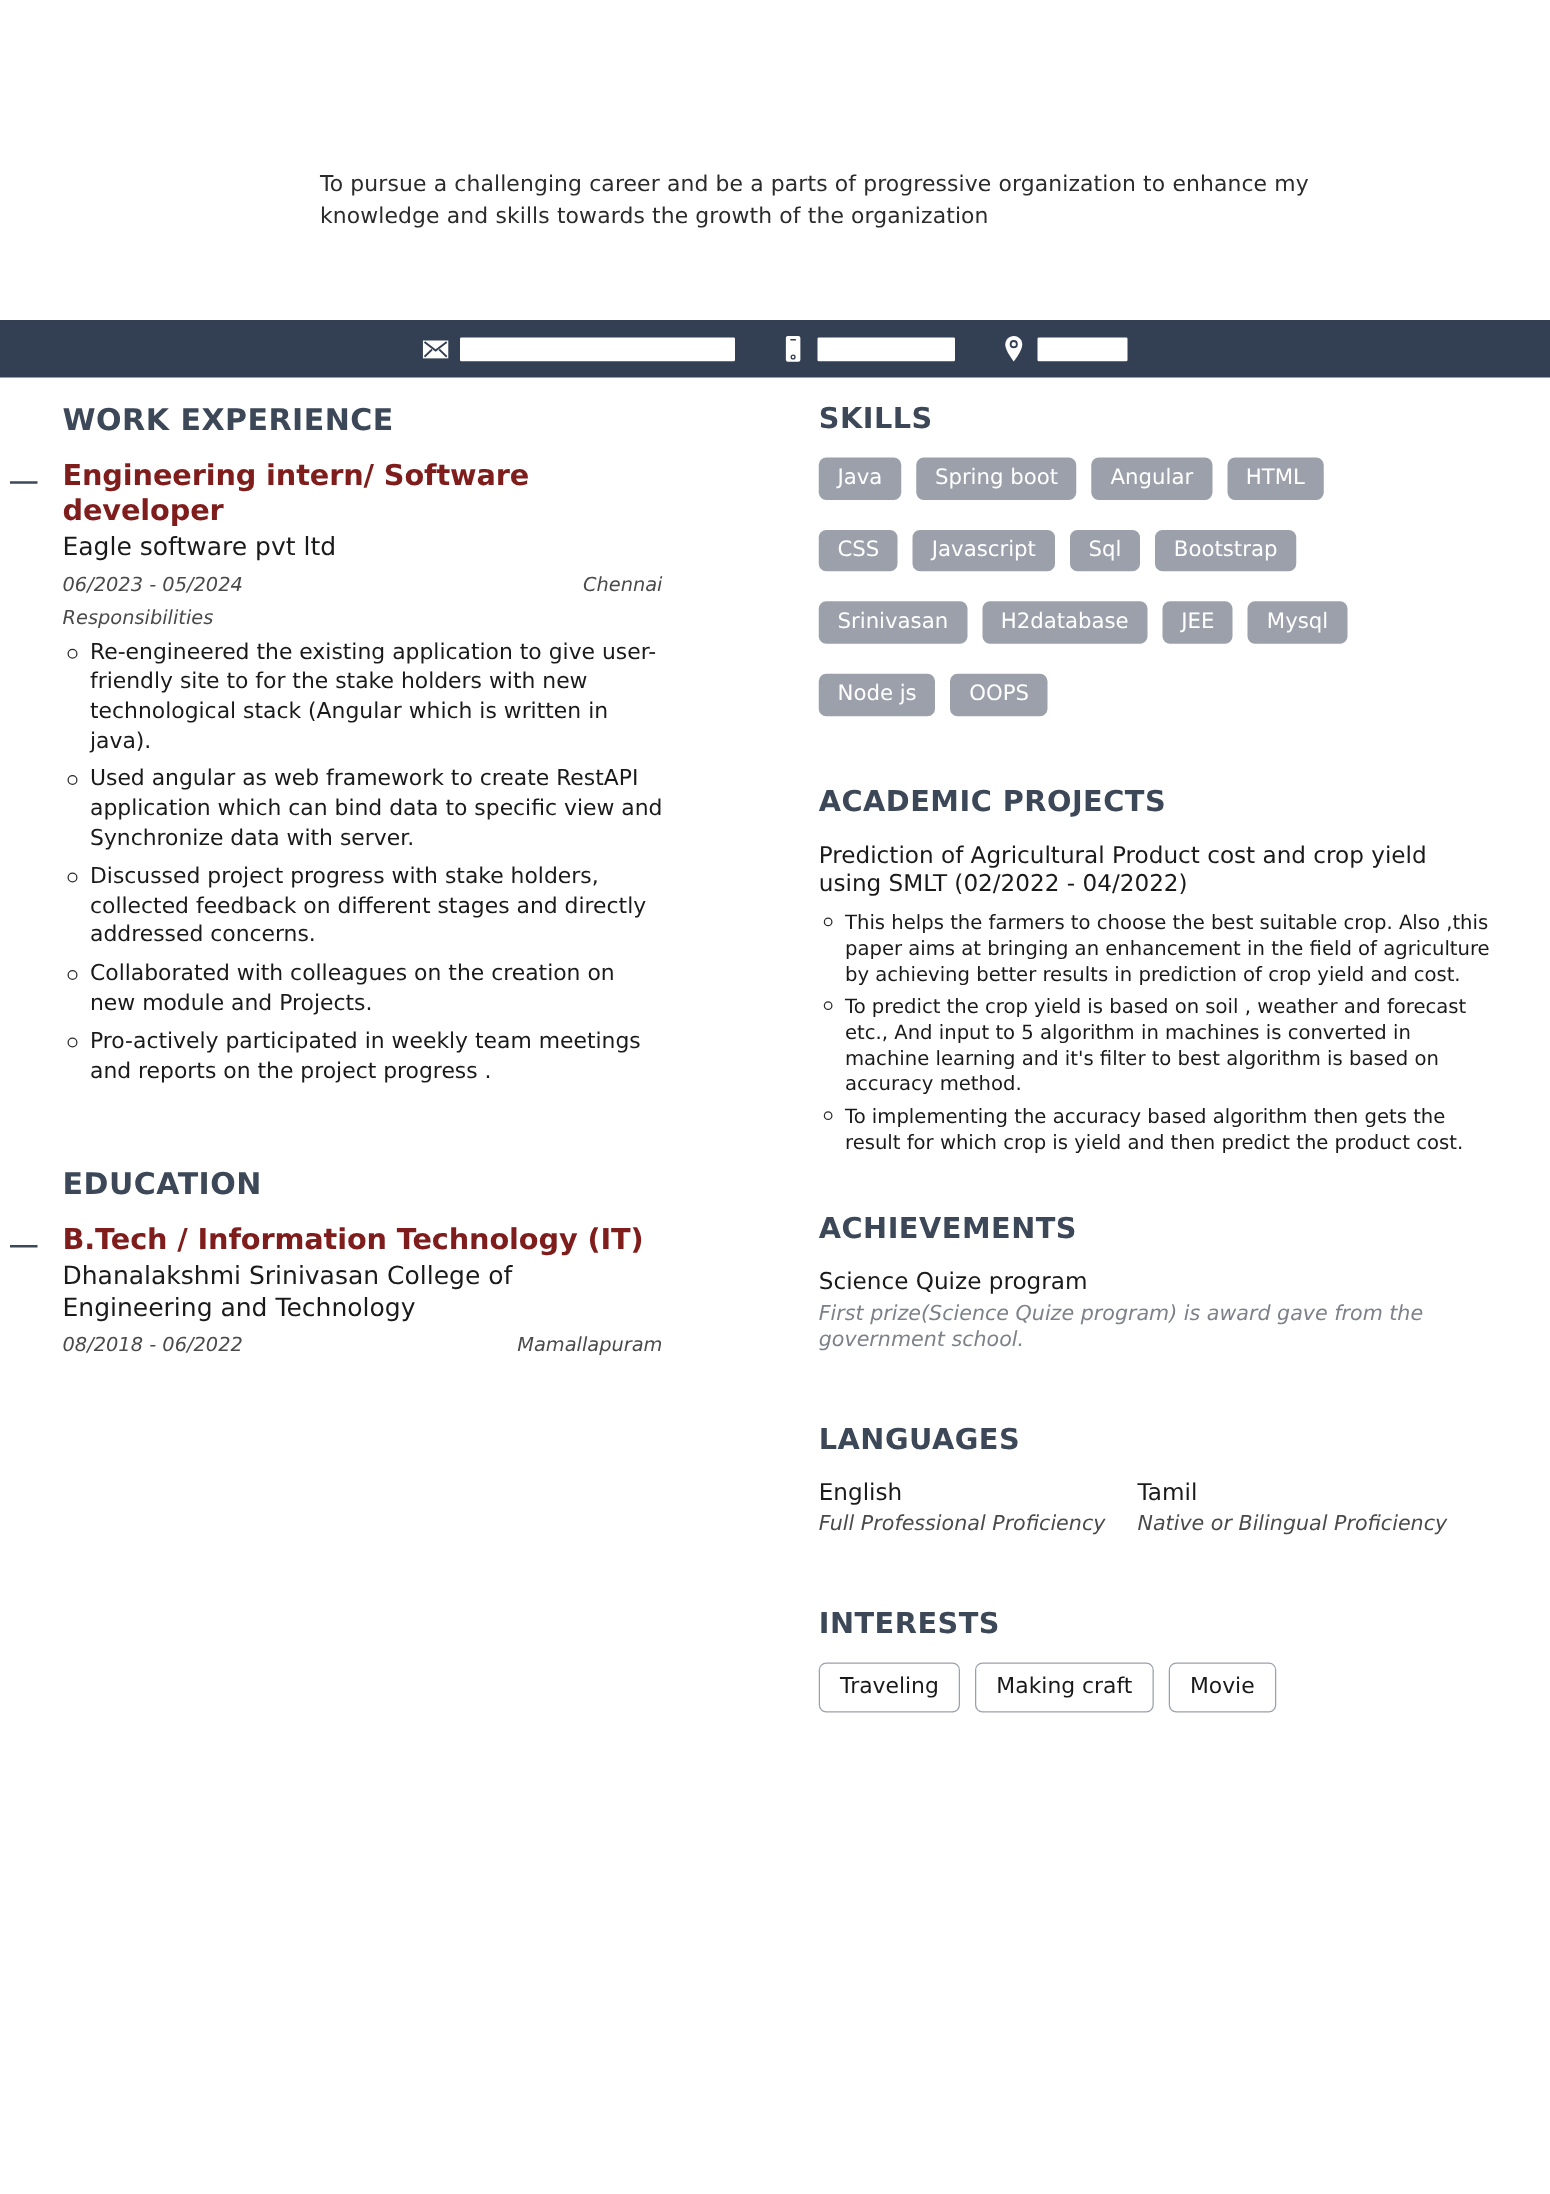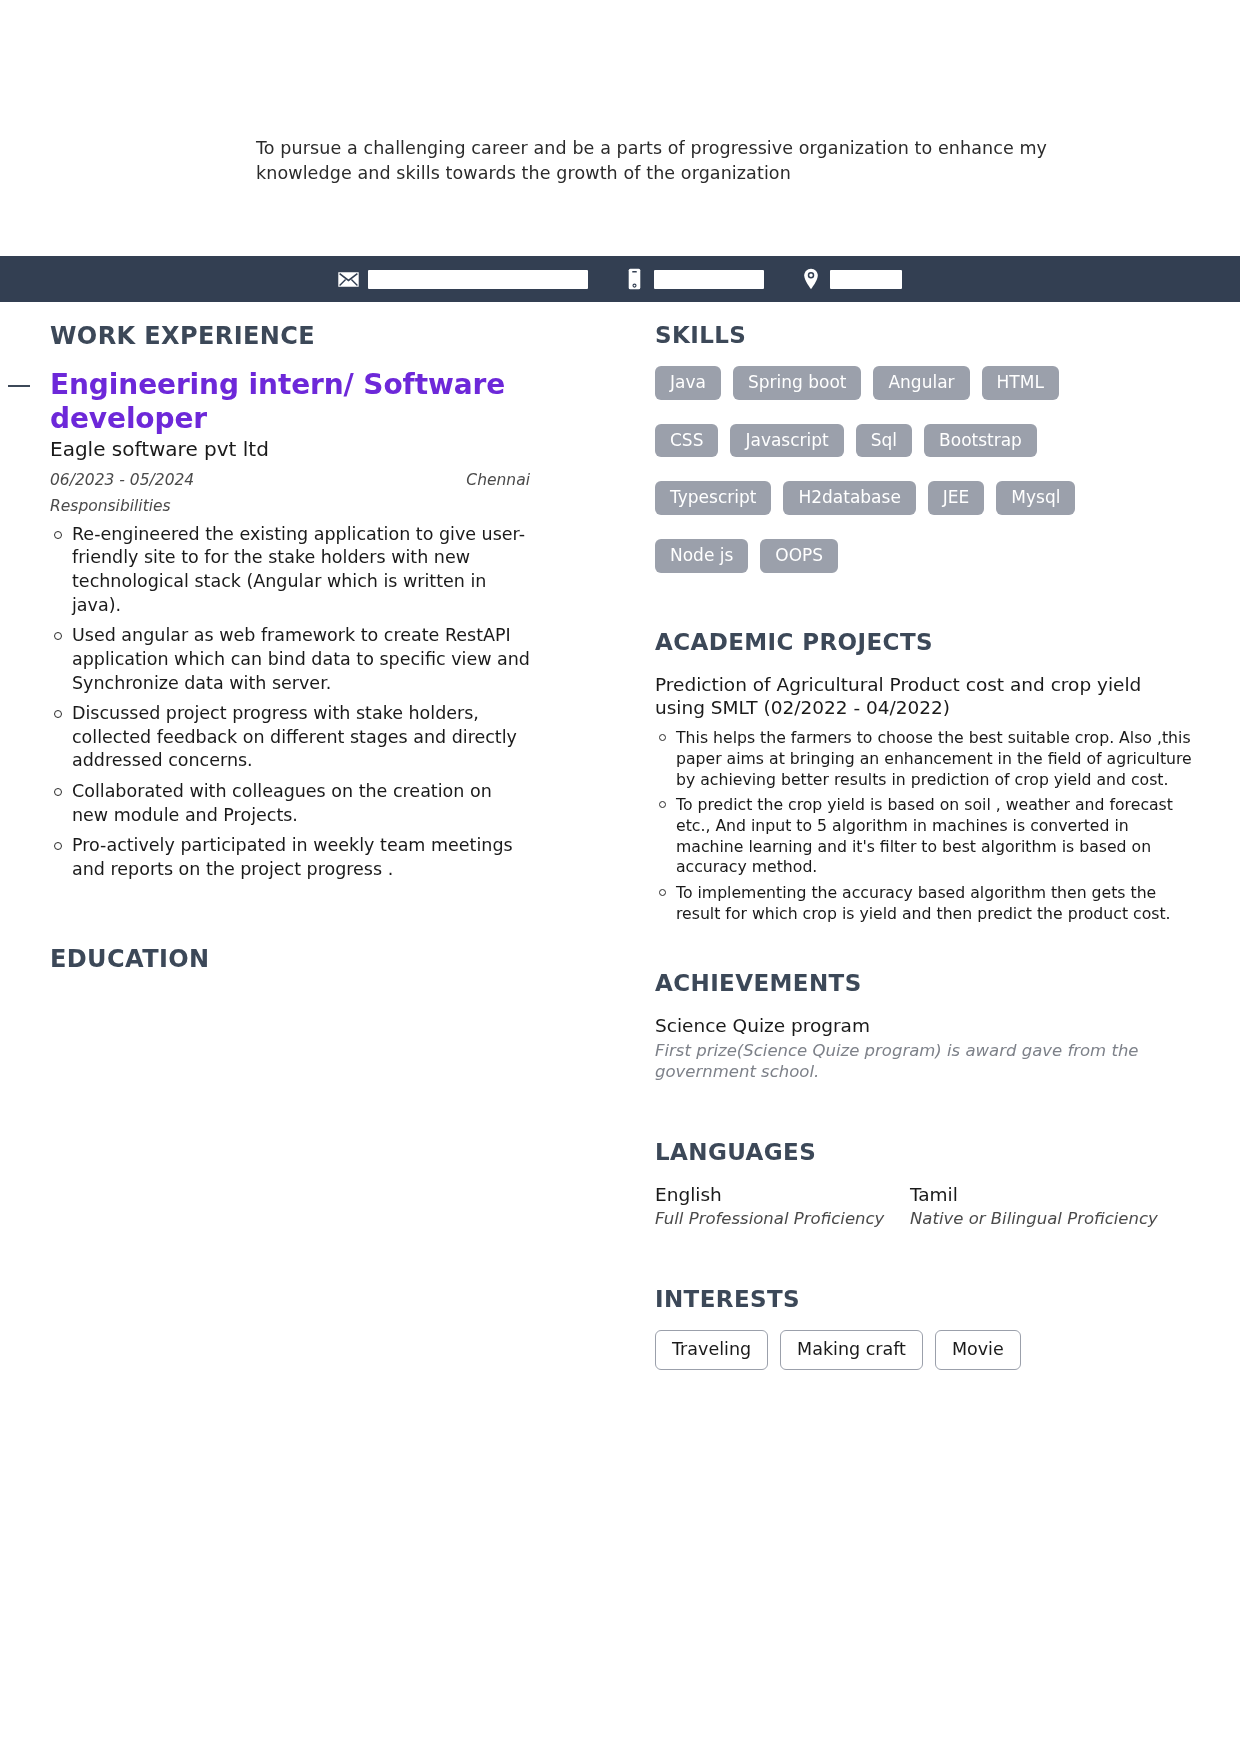--- a/index.html
+++ b/index.html
@@ -97,23 +97,23 @@
   .entry { position: relative; margin-bottom: 6px; }
   .entry-dash {
     position: absolute;
     left: -42px;
     top: 17px;
     width: 22px;
     height: 2px;
     background: #3c4858;
   }
   .entry-title {
-    font-size: 28px;
+    font-size: 23px;
     font-weight: bold;
-    color: #6d28d9;
+    color: #7f1d1d;
     line-height: 1.2;
     letter-spacing: -0.1px;
   }
   .entry-sub {
     font-size: 20px;
     color: #1a1a1a;
     line-height: 1.28;
     margin-top: 2px;
     font-weight: normal;
   }
@@ -306,38 +306,47 @@
           <li>Pro-actively participated in weekly team meetings and reports on the project progress .</li>
         </ul>
       </div>
     </div>
 
     <div class="spacer-lg"></div>
 
     <div>
       <div class="sec-h">EDUCATION</div>
 
+      <div class="entry">
+        <span class="entry-dash"></span>
+        <div class="entry-title">B.Tech / Information Technology (IT)</div>
+        <div class="entry-sub">Dhanalakshmi Srinivasan College of Engineering and Technology</div>
+        <div class="entry-meta">
+          <span>08/2018 - 06/2022</span>
+          <span>Mamallapuram</span>
+        </div>
+      </div>
     </div>
 
   </div>
 
   <div class="col-right">
 
     <div>
       <div class="sec-h right">SKILLS</div>
       <div class="pill-wrap">
         <span class="pill">Java</span>
         <span class="pill">Spring boot</span>
         <span class="pill">Angular</span>
         <span class="pill">HTML</span>
         <span class="pill">CSS</span>
         <span class="pill">Javascript</span>
         <span class="pill">Sql</span>
         <span class="pill">Bootstrap</span>
-        <span class="pill">Typescript</span>
+        <span class="pill">Srinivasan</span>
         <span class="pill">H2database</span>
         <span class="pill">JEE</span>
         <span class="pill">Mysql</span>
         <span class="pill">Node js</span>
         <span class="pill">OOPS</span>
       </div>
     </div>
 
     <div class="spacer-lg"></div>
 

